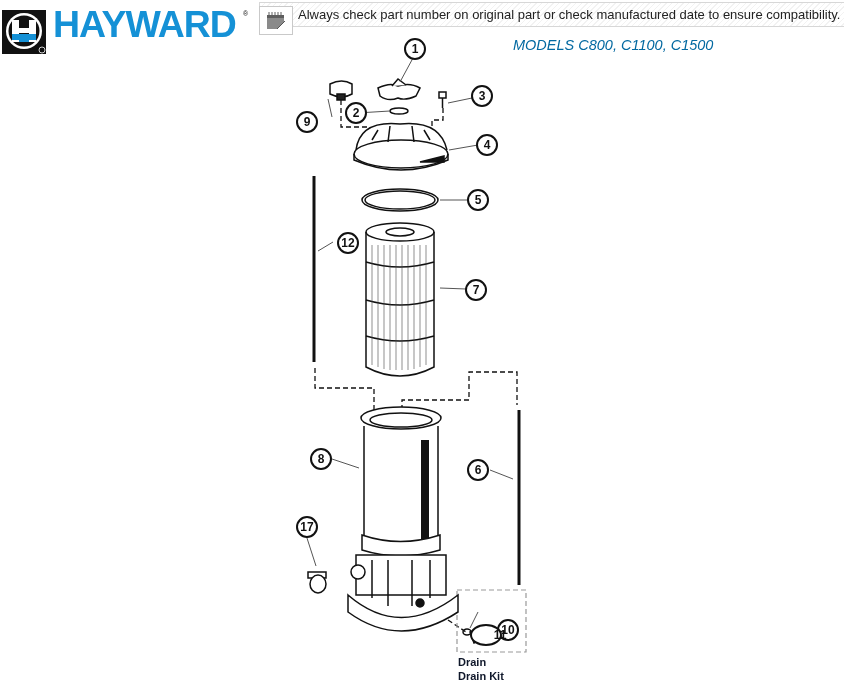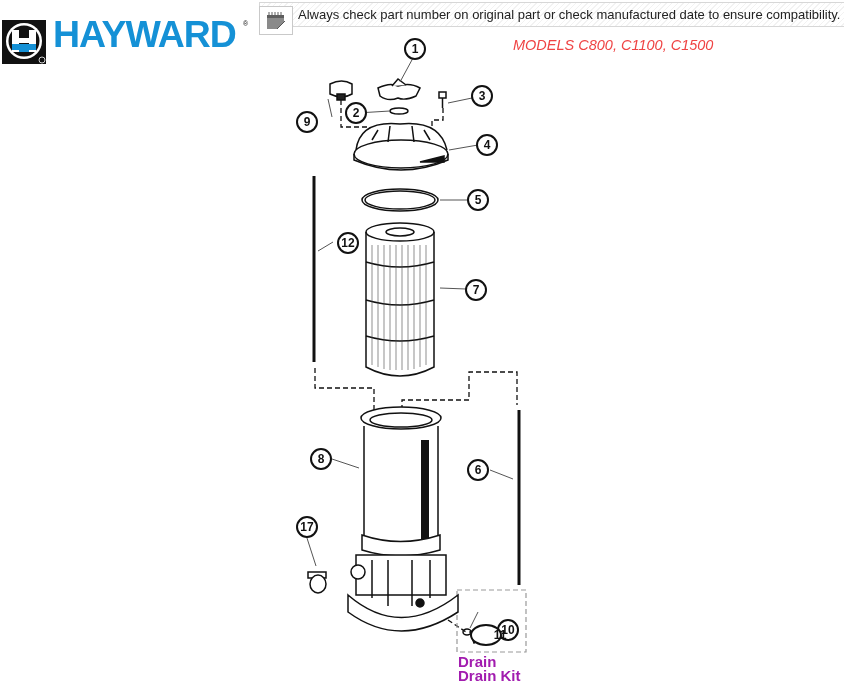--- a/index.html
+++ b/index.html
@@ -1,30 +1,30 @@
 <!DOCTYPE html>
 <html><head>
 <meta charset="utf-8">
 <style>
   * { box-sizing: border-box; margin: 0; padding: 0; }
   body { width: 844px; height: 687px; background: #ffffff; position: relative; overflow: hidden; font-family: "Liberation Sans", sans-serif; }
-  .logo { position: absolute; left: 2px; top: 20px; width: 245px; height: 44px; }
+  .logo { position: absolute; left: 2px; top: 10px; width: 245px; height: 44px; }
   .logo-box { position: absolute; left: 0; top: 0; width: 44px; height: 44px; background: #111; }
   .logo-word { position: absolute; left: 51px; top: -6px; font-family: "Liberation Sans", sans-serif; font-weight: 900; font-size: 36px; color: #1591d6; letter-spacing: -1px; transform: scaleX(1.04); transform-origin: left; }
   .logo-reg { position: absolute; left: 241px; top: 0px; font-size: 7px; color: #111; }
   .logo-sub { position: absolute; left: 53px; top: 30px; font-weight: bold; font-size: 12.5px; color: #111; }
   .notice { position: absolute; left: 259px; top: 2px; width: 684px; height: 25px; border: 1px solid #d7d7d7;
     background: repeating-linear-gradient(135deg, #fff 0, #fff 3px, #f2f2f2 3px, #f2f2f2 4px); display: flex; align-items: center; }
   .notice-iconbox { width: 34px; height: 29px; margin-left: -1px; margin-top: 3px; border: 1px solid #c9c9c9; background: #fff; display: flex; align-items: center; justify-content: center; align-self: flex-start; }
   .notice-text { font-size: 13px; color: #222; margin-left: 5px; }
-  .models { position: absolute; left: 513px; top: 37px; font-size: 14.5px; font-style: italic; color: #ef4444; }
+  .models { position: absolute; left: 513px; top: 37px; font-size: 14.5px; font-style: italic; color: #0369a1; }
   svg.diagram { position: absolute; left: 0; top: 0; }
   .callout { position: absolute; width: 22px; height: 22px; border: 2px solid #111; border-radius: 50%; background: #fff;
     font-weight: bold; font-size: 12px; color: #111; display: flex; align-items: center; justify-content: center; }
-  .drain-label { position: absolute; left: 458px; top: 655px; font-weight: bold; font-size: 15px; line-height: 14px; color: #a21caf; }
+  .drain-label { position: absolute; left: 458px; top: 655px; font-weight: bold; font-size: 11px; line-height: 14px; color: #0f172a; }
 </style>
 </head>
 <body>
 
 <div class="logo">
   <div class="logo-box">
     <svg width="44" height="44" viewBox="0 0 44 44">
       <circle cx="22" cy="21" r="18" fill="#fff"></circle>
       <circle cx="22" cy="21" r="15.5" fill="#111"></circle>
       <rect x="10" y="10" width="7" height="22" fill="#fff"></rect>

